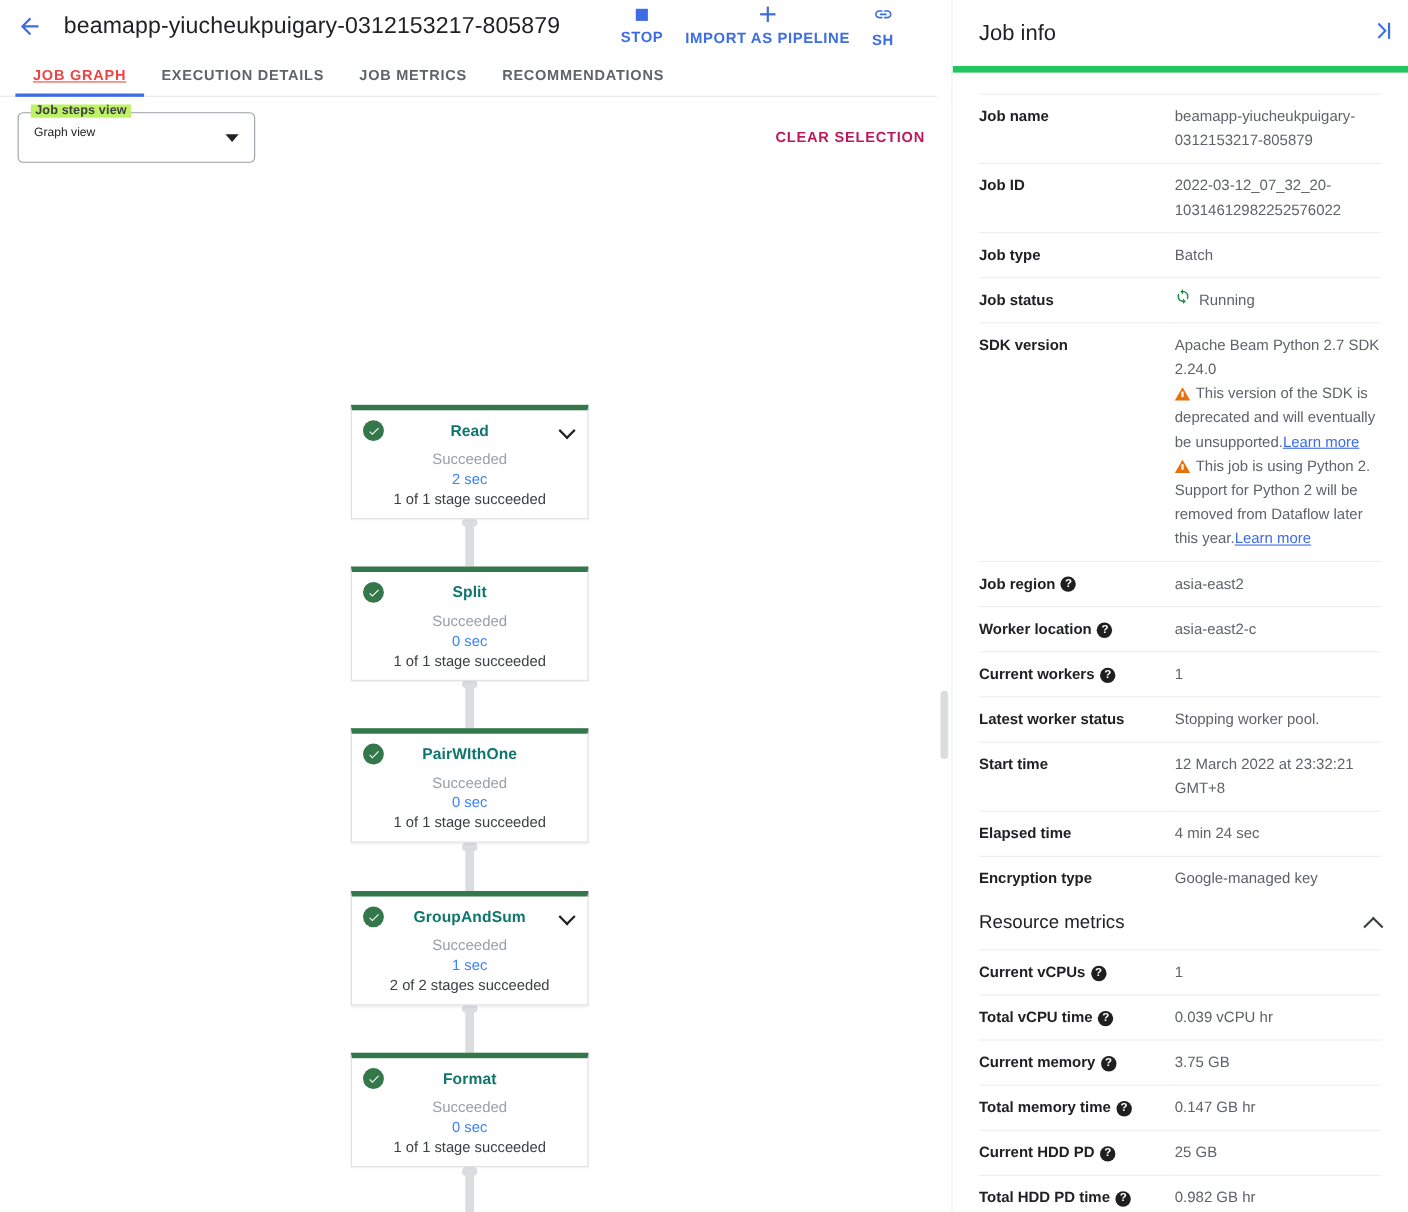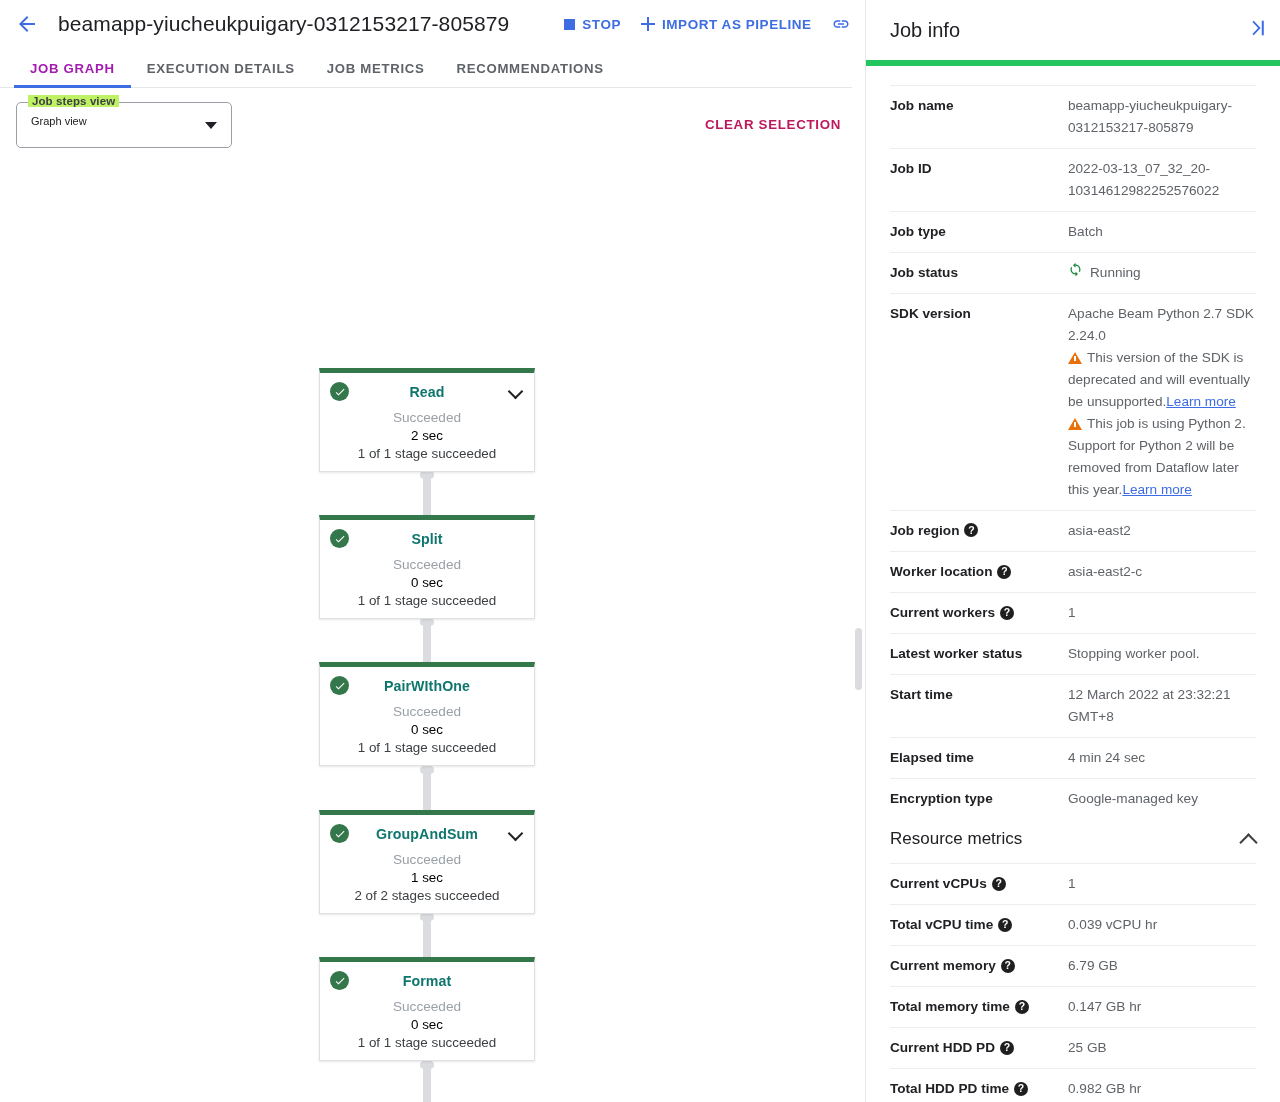--- a/index.html
+++ b/index.html
@@ -34,20 +34,21 @@
     margin-left: 14px; white-space: nowrap; font-weight: 400;
   }
   .top-actions {
     display: flex; align-items: center; margin-left: 45px; gap: 0px;
   }
   .act {
     display: flex; align-items: center; gap: 7px;
     color: #3d6ce3; font-size: 13.5px; font-weight: 600;
     letter-spacing: .55px; cursor: pointer; padding: 6px 10px;
     white-space: nowrap;
+    flex-direction: column;
   }
   .act .glyph { display: flex; align-items: center; }
   .sq { width: 11px; height: 11px; background: #3d6ce3; display: block; }
   .plus {
     position: relative; width: 14px; height: 14px; display: block;
   }
   .plus:before, .plus:after {
     content: ""; position: absolute; background: #3d6ce3;
   }
   .plus:before { left: 0; top: 6px; width: 14px; height: 2px; }
@@ -56,21 +57,21 @@
   
   .tabs {
     height: 40px; display: flex; align-items: flex-end;
     border-bottom: 1px solid #e4e6e8; padding-left: 14px;
   }
   .tab {
     font-size: 13.2px; letter-spacing: .7px; font-weight: 600;
     color: #5f6368; padding: 0 16px 11px 16px; cursor: pointer;
     position: relative; white-space: nowrap;
   }
-  .tab.active { color: #a21caf; }
+  .tab.active { color: #ef4444; text-decoration: underline; }
   .tab.active:after {
     content: ""; position: absolute; left: 0; right: 0; bottom: -1px;
     height: 3px; background: #3d6ce3;
   }
 
   
   .controls {
     position: relative; height: 70px; padding: 14px 0 0 16px;
   }
   .select-wrap {
@@ -129,21 +130,21 @@
   }
   .chev:before {
     content: ""; position: absolute; left: 0; top: 0;
     width: 9px; height: 9px;
     border-right: 2.2px solid #202124; border-bottom: 2.2px solid #202124;
     transform: rotate(45deg);
   }
   .node-status {
     font-size: 13.6px; color: #9aa0a6; margin-top: 7px;
   }
-  .node-dur { font-size: 13.4px; color: #000000; margin-top: 3px; }
+  .node-dur { font-size: 13.4px; color: #3b82f6; margin-top: 3px; }
   .node-stages { font-size: 13.4px; color: #3c4043; margin-top: 3px; }
 
   .edge {
     position: absolute; left: 423px; width: 8px;
     background: #dadce0; border-radius: 4px;
   }
   .edge:after {
     content: ""; position: absolute; left: -3px; top: -1px;
     width: 14px; height: 9px; background: #dadce0;
     border-radius: 50% 50% 35% 35%;
@@ -391,21 +392,21 @@
       <div class="section-gap"></div>
 
       <table class="kv">
         <tbody>
             <tr>
           <td class="k">Job name</td>
           <td class="v">beamapp-yiucheukpuigary-0312153217-805879</td>
         </tr>
         <tr>
           <td class="k">Job ID</td>
-          <td class="v">2022-03-13_07_32_20-10314612982252576022</td>
+          <td class="v">2022-03-12_07_32_20-10314612982252576022</td>
         </tr>
         <tr>
           <td class="k">Job type</td>
           <td class="v">Batch</td>
         </tr>
         <tr>
           <td class="k">Job status</td>
           <td class="v">
             <span class="status-run">
               <span class="spin">
@@ -470,21 +471,21 @@
             <tr>
           <td class="k"><span>Current vCPUs</span><span class="help">?</span></td>
           <td class="v">1</td>
         </tr>
         <tr>
           <td class="k"><span>Total vCPU time</span><span class="help">?</span></td>
           <td class="v">0.039 vCPU hr</td>
         </tr>
         <tr>
           <td class="k"><span>Current memory</span><span class="help">?</span></td>
-          <td class="v">6.79 GB</td>
+          <td class="v">3.75 GB</td>
         </tr>
         <tr>
           <td class="k"><span>Total memory time</span><span class="help">?</span></td>
           <td class="v">0.147 GB hr</td>
         </tr>
         <tr>
           <td class="k"><span>Current HDD PD</span><span class="help">?</span></td>
           <td class="v">25 GB</td>
         </tr>
         <tr>

